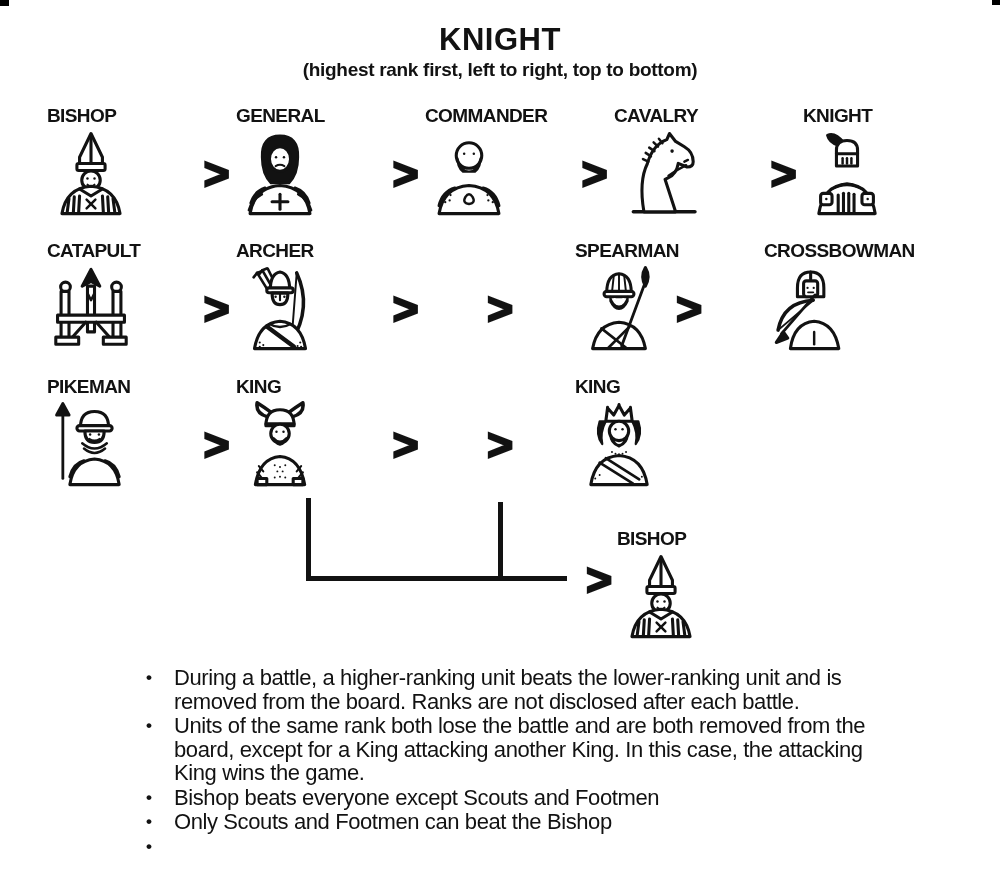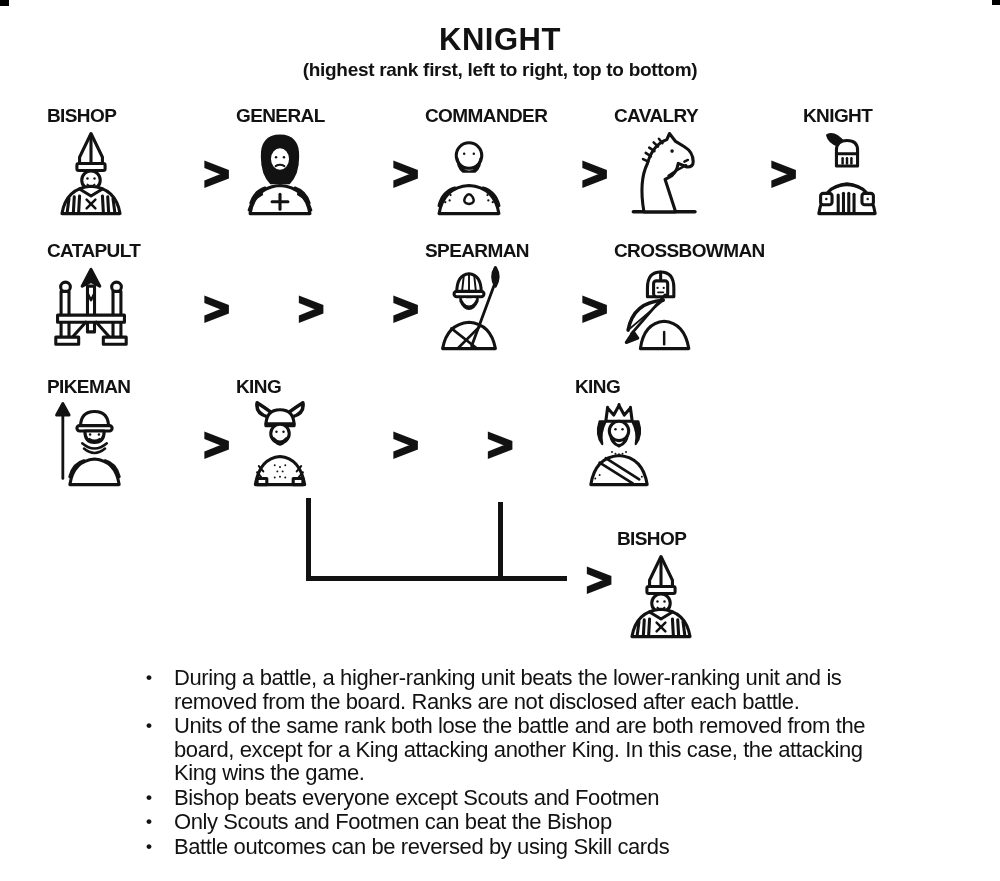--- a/index.html
+++ b/index.html
@@ -393,20 +393,26 @@
   <section class="row row-2">
     <div class="unit">
       <div class="unit-label">CATAPULT</div>
       <svg class="unit-icon" viewBox="0 0 100 100">
           <use href="#sym-catapult"></use>
         </svg>
     </div>
     <div class="sep">
         <span class="gt-glyph">&gt;</span>
       </div>
+    <div class="unit">
+      <div class="unit-label">ARCHER</div>
+      <svg class="unit-icon" viewBox="0 0 100 100">
+          <use href="#sym-archer"></use>
+        </svg>
+    </div>
     <div class="sep">
         <span class="gt-glyph">&gt;</span>
       </div>
     <div class="sep">
         <span class="gt-glyph">&gt;</span>
       </div>
     <div class="unit">
       <div class="unit-label">SPEARMAN</div>
       <svg class="unit-icon" viewBox="0 0 100 100">
           <use href="#sym-spearman"></use>
@@ -478,16 +484,15 @@
     <li class="note">
       <span class="dot">•</span>
       <span class="note-text">Bishop beats everyone except Scouts and Footmen</span>
     </li>
     <li class="note">
       <span class="dot">•</span>
       <span class="note-text">Only Scouts and Footmen can beat the Bishop</span>
     </li>
     <li class="note">
       <span class="dot">•</span>
-      <span class="note-text">Battle outcomes can be reversed by using Skill cards</span>
     </li>
   </ul>
 </main>
 
 </body></html>

